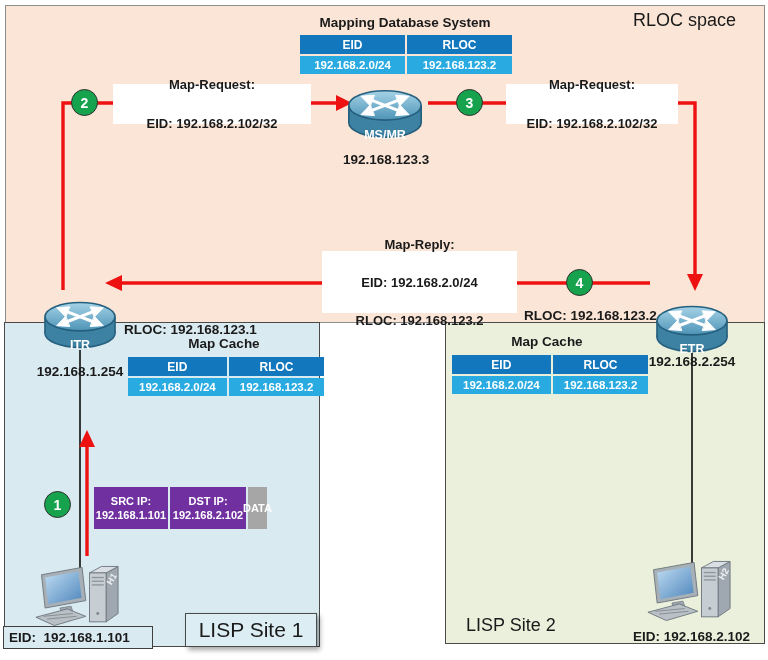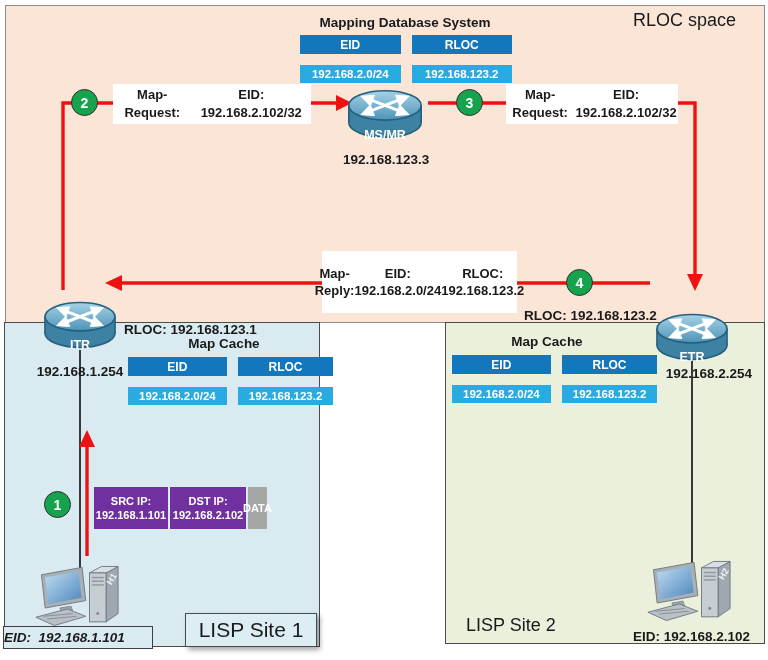--- a/index.html
+++ b/index.html
@@ -5,27 +5,27 @@
   html,body{margin:0;padding:0;background:#fff;}
   #canvas{position:relative;width:768px;height:660px;background:#fff;overflow:hidden;
           font-family:"Liberation Sans",sans-serif;color:#1a1a1a;}
   .region{position:absolute;box-sizing:border-box;z-index:1;}
   #rloc-box{left:5px;top:5px;width:760px;height:318px;background:#FBE5D6;border:1.5px solid #8C8C8C;}
   #site1-box{left:4px;top:322px;width:316px;height:325px;background:#D9EAF1;border:1.5px solid #4A4A4A;}
   #site2-box{left:445px;top:322px;width:320px;height:322px;background:#EAF0DC;border:1.5px solid #4A4A4A;}
   #overlay{position:absolute;left:0;top:0;z-index:2;pointer-events:none;}
   .lbl{position:absolute;z-index:3;font-weight:700;font-size:13.5px;white-space:nowrap;color:#1a1a1a;margin-top:7px;}
   .big-title{position:absolute;z-index:3;font-size:18px;color:#1a1a1a;white-space:nowrap;}
-  .whitebox{position:absolute;z-index:3;background:#ffffff;display:flex;flex-direction:row;
+  .whitebox{position:absolute;z-index:3;background:#ffffff;display:flex;flex-direction:column;
             align-items:center;justify-content:center;text-align:center;font-weight:700;
-            font-size:13px;line-height:18px;}
+            font-size:13px;line-height:18px;gap:21px;}
   .badge{position:absolute;z-index:6;width:27px;height:27px;border-radius:50%;background:#17A24E;
          border:1.5px solid #2F2F2F;box-sizing:border-box;color:#fff;font-weight:700;font-size:14px;
          display:flex;align-items:center;justify-content:center;}
-  .tbl{position:absolute;z-index:3;display:grid;grid-template-columns:1fr 1fr;gap:11px;}
+  .tbl{position:absolute;z-index:3;display:grid;grid-template-columns:1fr 1fr;gap:2px;}
   .tbl .h{background:#1377BD;color:#fff;text-align:center;font-weight:600;font-size:12px;
           padding:2.5px 0;white-space:nowrap;}
   .tbl .v{background:#29ABE2;color:#fff;text-align:center;font-weight:600;font-size:11.5px;
           padding:3px 11px;white-space:nowrap;}
   .tbl-title{position:absolute;z-index:3;font-weight:600;font-size:13.5px;text-align:center;white-space:nowrap;}
   .router{position:absolute;z-index:5;}
   .router .rlabel{position:absolute;left:0;right:0;bottom:3px;text-align:center;color:#fff;
                   font-weight:600;font-size:12.5px;z-index:6;margin-top:13px;}
   .host{position:absolute;z-index:5;}
   .host .hlabel{position:absolute;color:#EDF1F4;font-weight:600;font-size:9px;z-index:6;
@@ -33,21 +33,21 @@
   .pkt{position:absolute;z-index:3;color:#fff;text-align:center;font-weight:600;font-size:11px;
        line-height:14px;display:flex;flex-direction:column;align-items:center;justify-content:center;}
   .pkt.purple{background:#7030A0;}
   .pkt.gray{background:#A6A6A6;}
   #site1-label-box{position:absolute;z-index:4;left:185px;top:613px;width:132px;height:34px;
        background:#DCEDF4;border:1.5px solid #4A4A4A;box-sizing:border-box;
        box-shadow:3px 3px 5px rgba(0,0,0,.35);display:flex;align-items:center;justify-content:center;
        font-size:21px;}
   #eid1-box{position:absolute;z-index:4;left:3px;top:626px;width:150px;height:23px;
        border:1.5px solid #3F3F3F;box-sizing:border-box;background:#D9EAF1;
-       display:flex;align-items:center;font-weight:700;font-size:13.5px;white-space:pre;font-style:italic;}
+       display:flex;align-items:center;padding-left:5px;font-weight:700;font-size:13.5px;white-space:pre;}
 </style>
 </head>
 <body>
 
 <div id="canvas">
 
   <div id="rloc-box" class="region"></div>
   <div id="site1-box" class="region"></div>
   <div id="site2-box" class="region"></div>
 
@@ -150,21 +150,21 @@
           <line x1="33" y1="26" x2="67" y2="26"></line>
           <polygon points="66,19.5 80,26 66,32.5" stroke-width="1"></polygon>
           <polygon points="34,19.5 20,26 34,32.5" stroke-width="1"></polygon>
         </g>
       </g>
     </svg>
     <div class="rlabel">ITR</div>
   </div>
   <div class="lbl" style="left:20px;top:357px;width:120px;text-align:center;">192.168.1.254</div>
 
-  <div class="router" style="left:650px;top:307px;width:84px;height:60px;">
+  <div class="router" style="left:650px;top:299px;width:84px;height:60px;">
     <svg width="84" height="60" viewBox="0 0 100 72">
       <ellipse cx="50" cy="46" rx="42" ry="17" fill="#3E82A3" stroke="#26607F" stroke-width="2"></ellipse>
       <rect x="8" y="26" width="84" height="20" fill="#3E82A3"></rect>
       <line x1="8" y1="26" x2="8" y2="46" stroke="#26607F" stroke-width="2"></line>
       <line x1="92" y1="26" x2="92" y2="46" stroke="#26607F" stroke-width="2"></line>
       <ellipse cx="50" cy="26" rx="42" ry="17" fill="url(#rg)" stroke="#26607F" stroke-width="2"></ellipse>
       <g fill="#fff" stroke="#fff" stroke-width="3.6" stroke-linecap="round">
         <g transform="rotate(-21 50 26)">
           <line x1="33" y1="26" x2="67" y2="26"></line>
           <polygon points="66,19.5 80,26 66,32.5" stroke-width="1"></polygon>
@@ -172,21 +172,21 @@
         </g>
         <g transform="rotate(21 50 26)">
           <line x1="33" y1="26" x2="67" y2="26"></line>
           <polygon points="66,19.5 80,26 66,32.5" stroke-width="1"></polygon>
           <polygon points="34,19.5 20,26 34,32.5" stroke-width="1"></polygon>
         </g>
       </g>
     </svg>
     <div class="rlabel">ETR</div>
   </div>
-  <div class="lbl" style="left:632px;top:359px;width:120px;text-align:right;">192.168.2.254</div>
+  <div class="lbl" style="left:632px;top:347px;width:120px;text-align:center;">192.168.2.254</div>
 
   <div class="tbl-title" style="left:154px;top:336px;width:140px;">Map Cache</div>
   <div class="tbl" style="left:128px;top:357px;width:190px;">
     <div class="h">EID</div>
     <div class="h">RLOC</div>
     <div class="v">192.168.2.0/24</div>
     <div class="v">192.168.123.2</div>
   </div>
 
   <div class="tbl-title" style="left:477px;top:334px;width:140px;">Map Cache</div>

